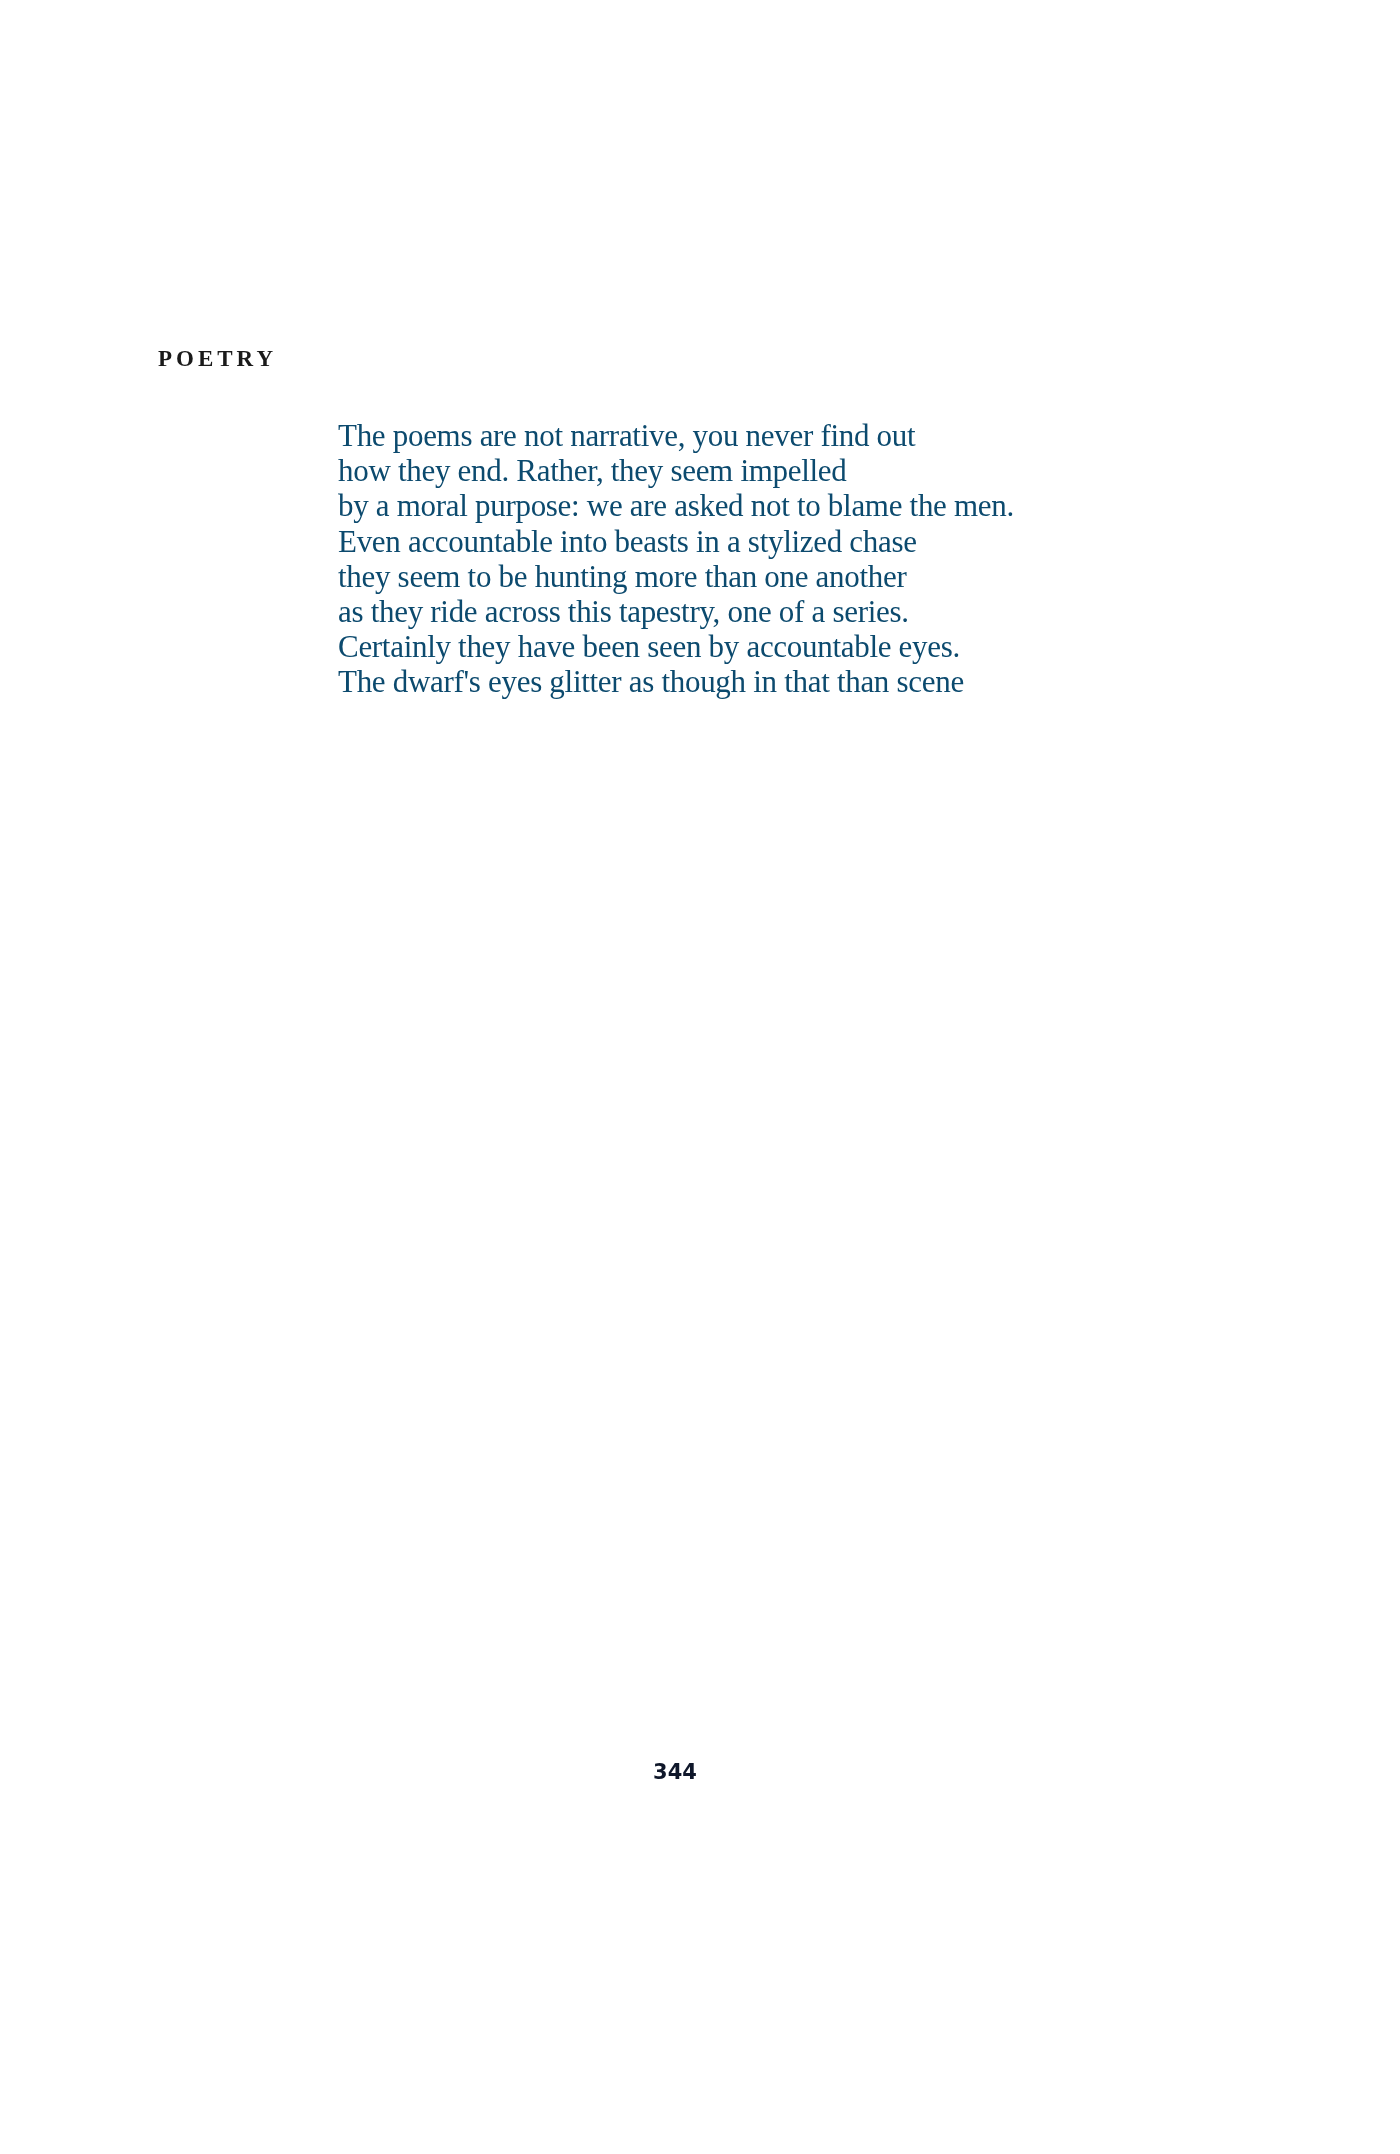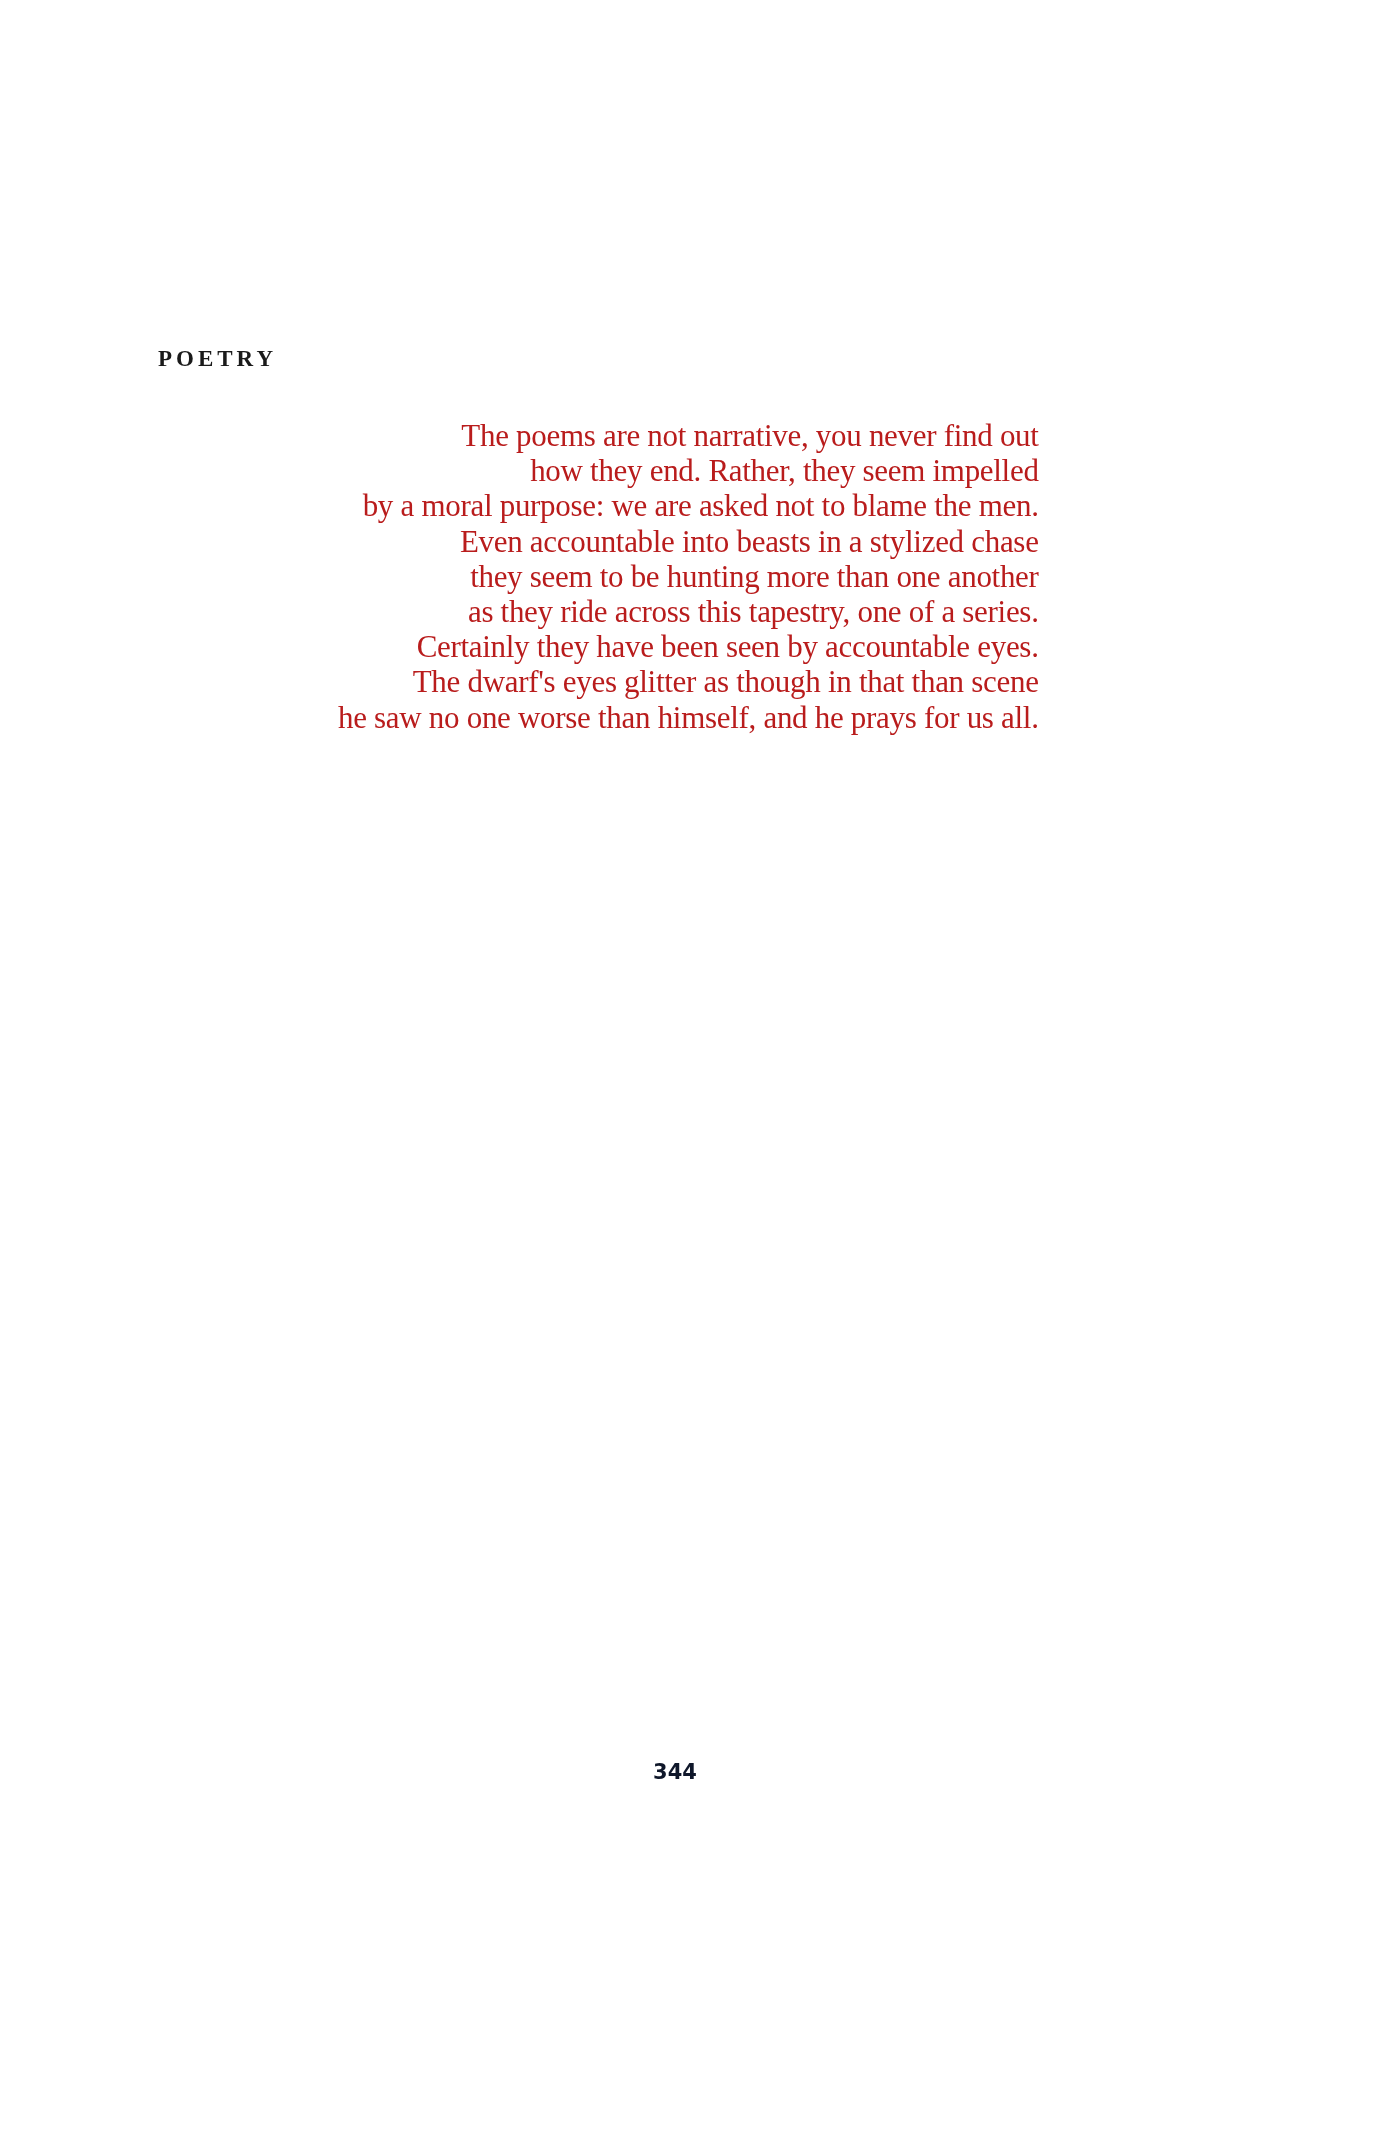--- a/index.html
+++ b/index.html
@@ -30,22 +30,21 @@
       top: 418px;
       margin: 0;
       padding: 0;
       list-style: none;
     }
     .poem-line {
       font-size: 31px;
       line-height: 35.2px;
       white-space: nowrap;
       letter-spacing: -0.3px;
-      color: #b91c1c;
-      text-align: right;
+      color: #0c4a6e;
     }
     .page-number {
       position: absolute;
       left: 0;
       width: 1350px;
       top: 1760px;
       text-align: center;
       font-family: "DejaVu Sans", sans-serif;
       font-weight: bold;
       font-size: 21px;
@@ -59,16 +58,15 @@
 
 <ul class="poem">
   <li class="poem-line">The poems are not narrative, you never find out</li>
   <li class="poem-line">how they end. Rather, they seem impelled</li>
   <li class="poem-line">by a moral purpose: we are asked not to blame the men.</li>
   <li class="poem-line">Even accountable into beasts in a stylized chase</li>
   <li class="poem-line">they seem to be hunting more than one another</li>
   <li class="poem-line">as they ride across this tapestry, one of a series.</li>
   <li class="poem-line">Certainly they have been seen by accountable eyes.</li>
   <li class="poem-line">The dwarf's eyes glitter as though in that than scene</li>
-  <li class="poem-line">he saw no one worse than himself, and he prays for us all.</li>
 </ul>
 
 <div class="page-number">344</div>
 
 </body></html>

